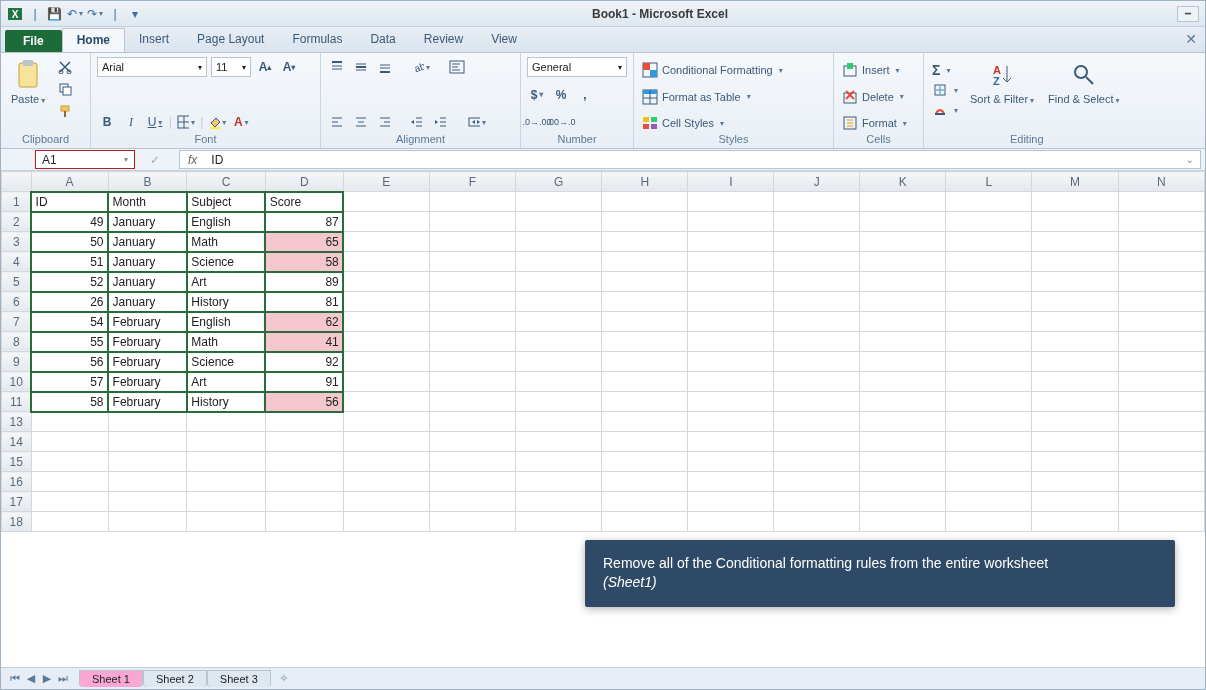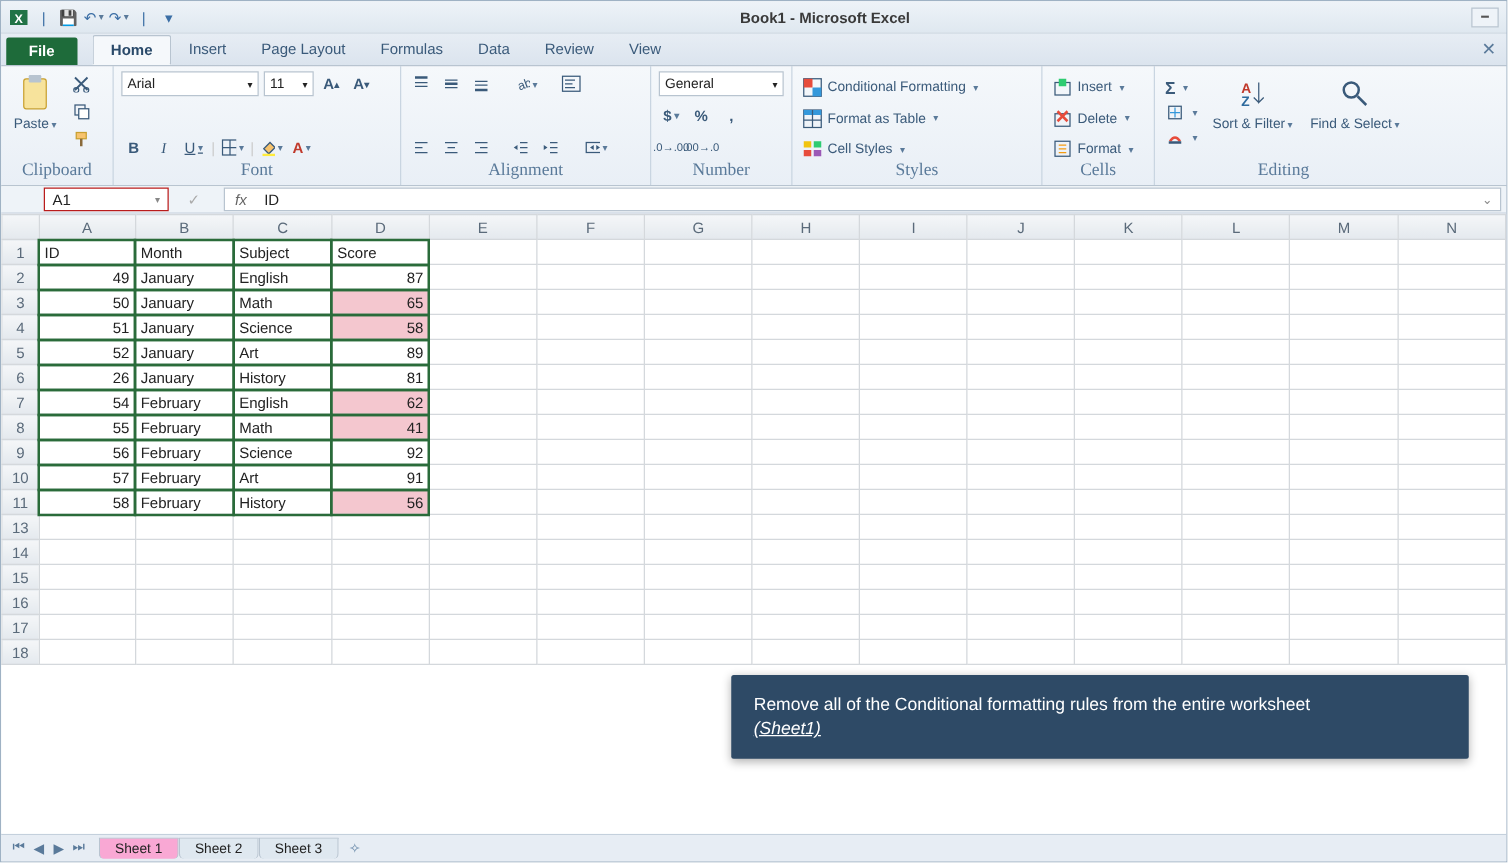--- a/index.html
+++ b/index.html
@@ -19,21 +19,21 @@
   .tabs { height: 26px; display: flex; align-items: flex-end; padding-left: 4px; background: linear-gradient(#e7edf4,#dbe4ee); border-bottom: 1px solid #b8c4d0; position: relative; }
   .tab-file { background: #1e6b3a; color: #fff; padding: 4px 18px; font-weight: 600; border-radius: 2px 2px 0 0; }
   .tab { padding: 4px 14px; color: #3a5a7a; cursor: pointer; }
   .tab.active { background: #f5f8fb; border: 1px solid #b8c4d0; border-bottom: 1px solid #f5f8fb; border-radius: 2px 2px 0 0; color: #2a4a6a; font-weight: 600; }
   .help-close { position: absolute; right: 8px; top: 4px; color: #5a7a9a; font-size: 14px; }
 
   
   .ribbon { height: 96px; background: linear-gradient(#f5f8fb,#e9eff6); border-bottom: 1px solid #b8c4d0; display: flex; }
   .group { border-right: 1px solid #c9d5e1; padding: 4px 6px 2px 6px; display: flex; flex-direction: column; justify-content: space-between; }
   .group-body { display: flex; align-items: flex-start; gap: 6px; flex: 1; }
-  .group-label { text-align: center; font-size: 14px; color: #5a7a9a; padding: 1px 0; position: relative; font-family: Liberation Serif, serif; }
+  .group-label { text-align: center; font-size: 11px; color: #5a7a9a; padding: 1px 0; position: relative; }
 
   .big-btn { display: flex; flex-direction: column; align-items: center; gap: 2px; padding: 2px 4px; cursor: pointer; }
   .big-btn .glyph { width: 32px; height: 32px; display: flex; align-items: center; justify-content: center; font-size: 22px; }
   .big-btn .lbl { font-size: 11px; color: #3a5a7a; }
 
   .stack { display: flex; flex-direction: column; gap: 2px; justify-content: space-between; }
   .row { display: flex; align-items: center; gap: 4px; }
   .ctl { height: 20px; border: 1px solid #b8c4d0; background: #fff; font-size: 11px; padding: 0 4px; display: inline-flex; align-items: center; }
   .btnlet { width: 20px; height: 20px; display: inline-flex; align-items: center; justify-content: center; color: #3a5a7a; cursor: pointer; border: 1px solid transparent; }
   .dd::after { content: "▾"; font-size: 8px; margin-left: 2px; color: #5a7a9a; }
@@ -67,21 +67,21 @@
   
   .sheettabs { height: 22px; background: #e7edf4; border-top: 1px solid #c4d0dc; display: flex; align-items: center; font-size: 11px; padding: 0 6px; gap: 2px; }
   .navg { display: flex; gap: 0; margin-right: 6px; }
   .navg span { width: 16px; text-align: center; color: #5a7a9a; cursor: pointer; }
   .stab { padding: 2px 12px; background: #f9a8d4; border: 1px solid #b8c4d0; border-bottom: none; border-radius: 0 0 4px 4px; cursor: pointer; }
   .stab.inactive { background: #dfe8f0; }
   .newsheet { width: 22px; text-align: center; color: #6a8aaa; }
 
   
   .task { position: absolute; right: 30px; bottom: 60px; width: 590px; background: #2e4a66; color: #fff; padding: 14px 18px; font-size: 14px; border-radius: 2px; box-shadow: 0 2px 8px rgba(0,0,0,.3); line-height: 1.4; }
-  .task em { font-style: italic; text-decoration: underline; }
+  .task em { font-style: italic; }
 
   svg { display: block; }
 </style>
 </head>
 <body>
 
 <div class="window">
 
   <div class="titlebar">
     <div class="qat">
@@ -99,21 +99,21 @@
       <span class="ic">▾</span>
     </div>
     <div class="title-text">Book1 - Microsoft Excel</div>
     <div class="winbtns">
       <div class="winbtn">━</div>
     </div>
   </div>
 
   <div class="tabs">
     <div class="tab-file">File</div>
-    <div id="tab-row" style="display: flex; padding-left: 12px;">
+    <div id="tab-row" style="display: flex;">
         <div class="tab active">Home</div>
         <div class="tab">Insert</div>
         <div class="tab">Page Layout</div>
         <div class="tab">Formulas</div>
         <div class="tab">Data</div>
         <div class="tab">Review</div>
         <div class="tab">View</div>
       </div>
     <span class="help-close">✕</span>
   </div>

